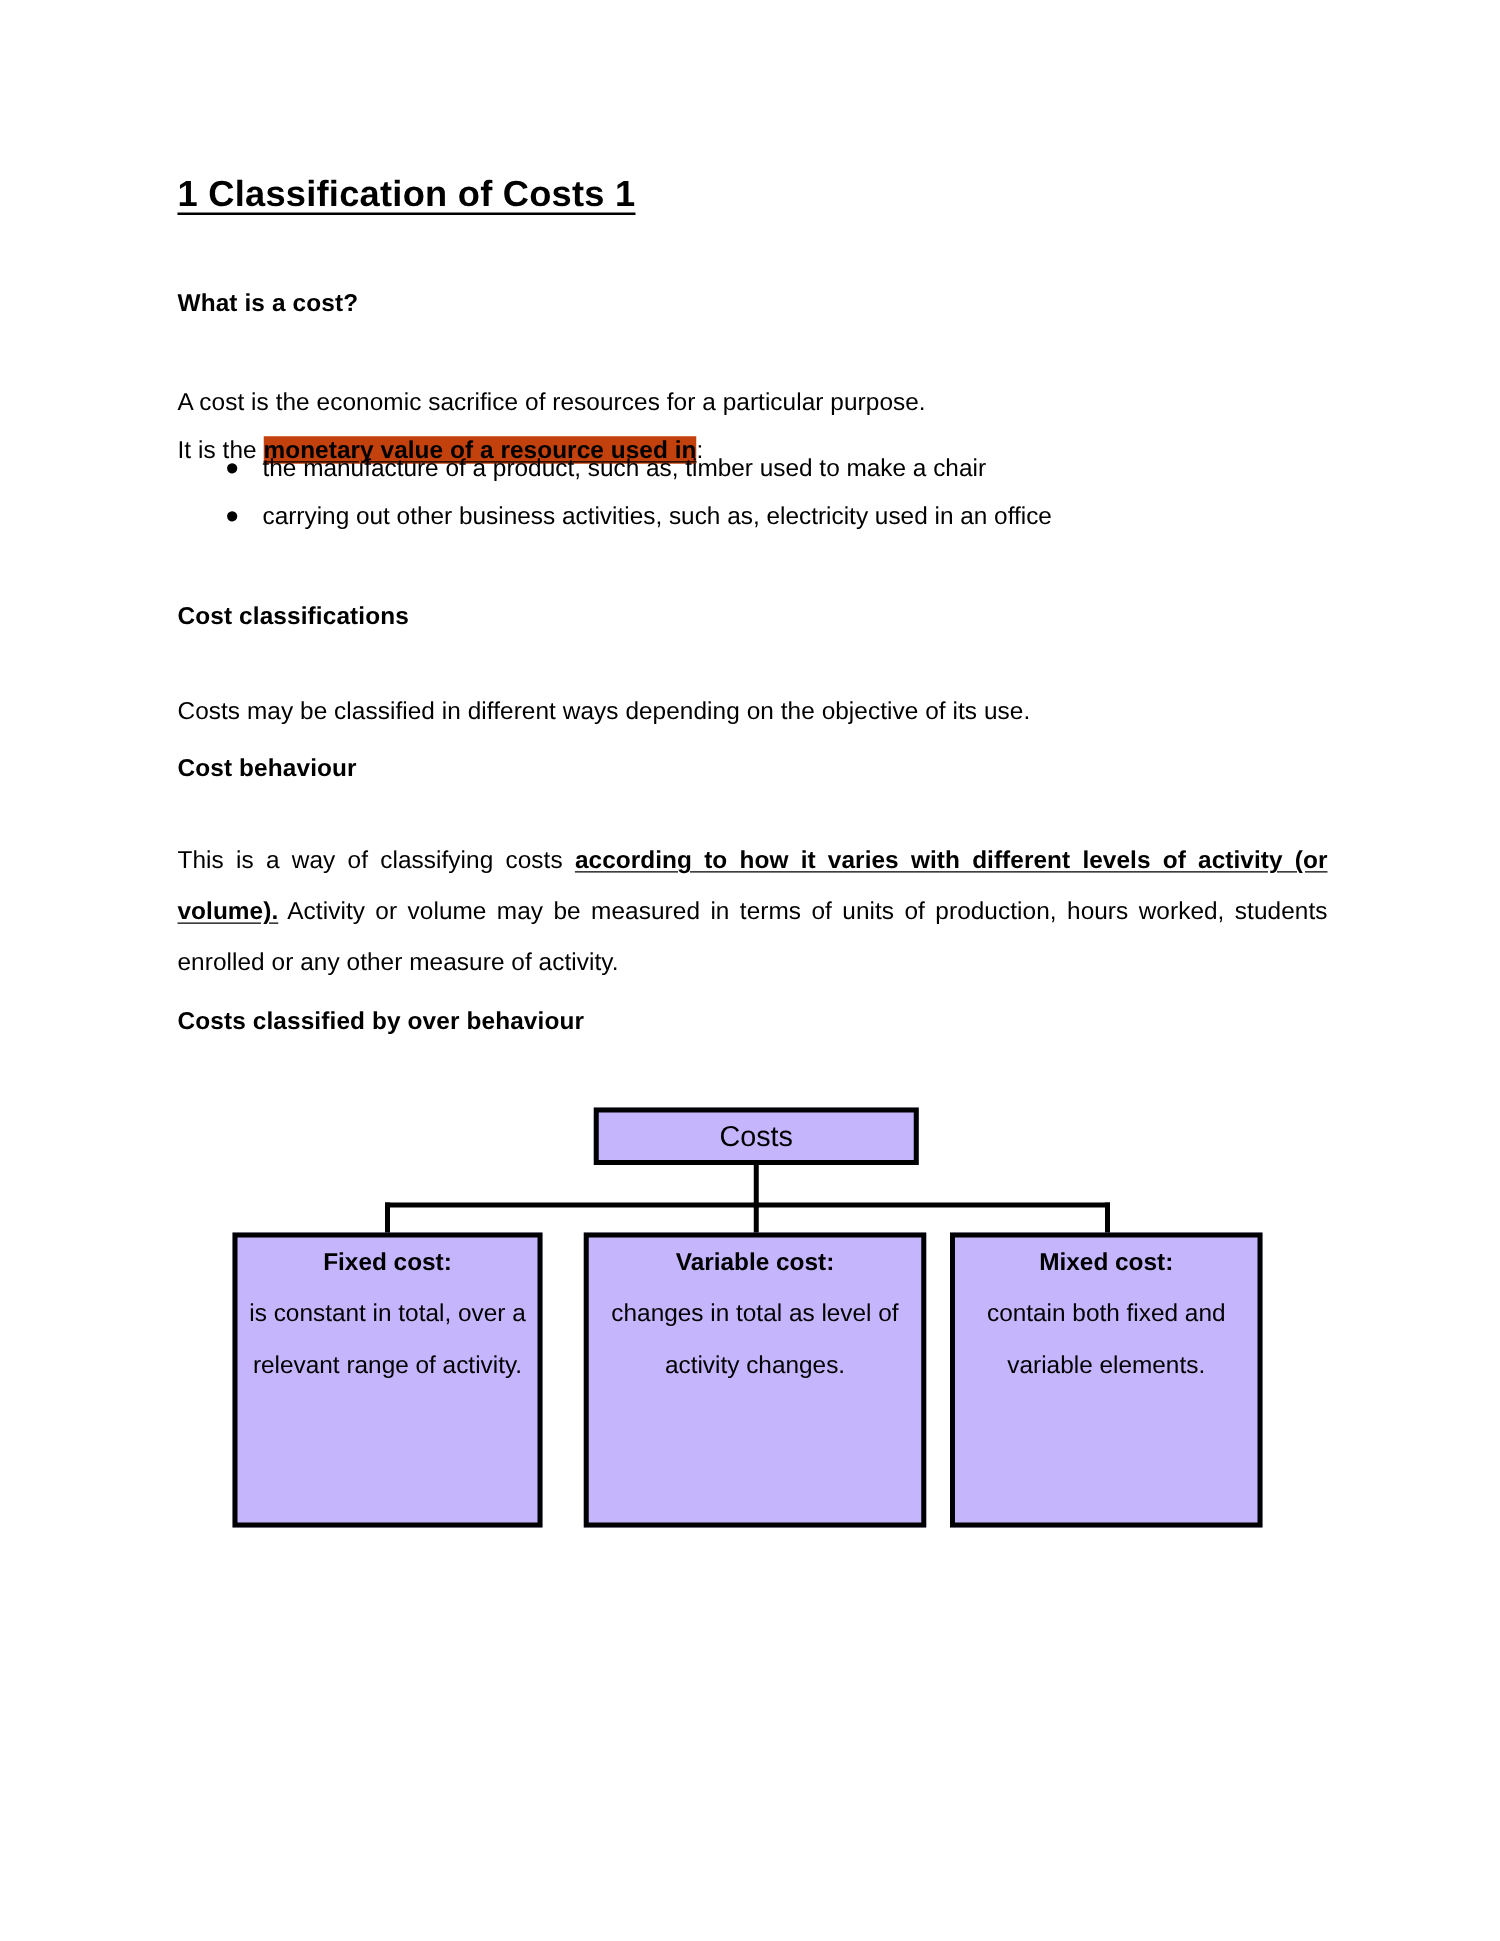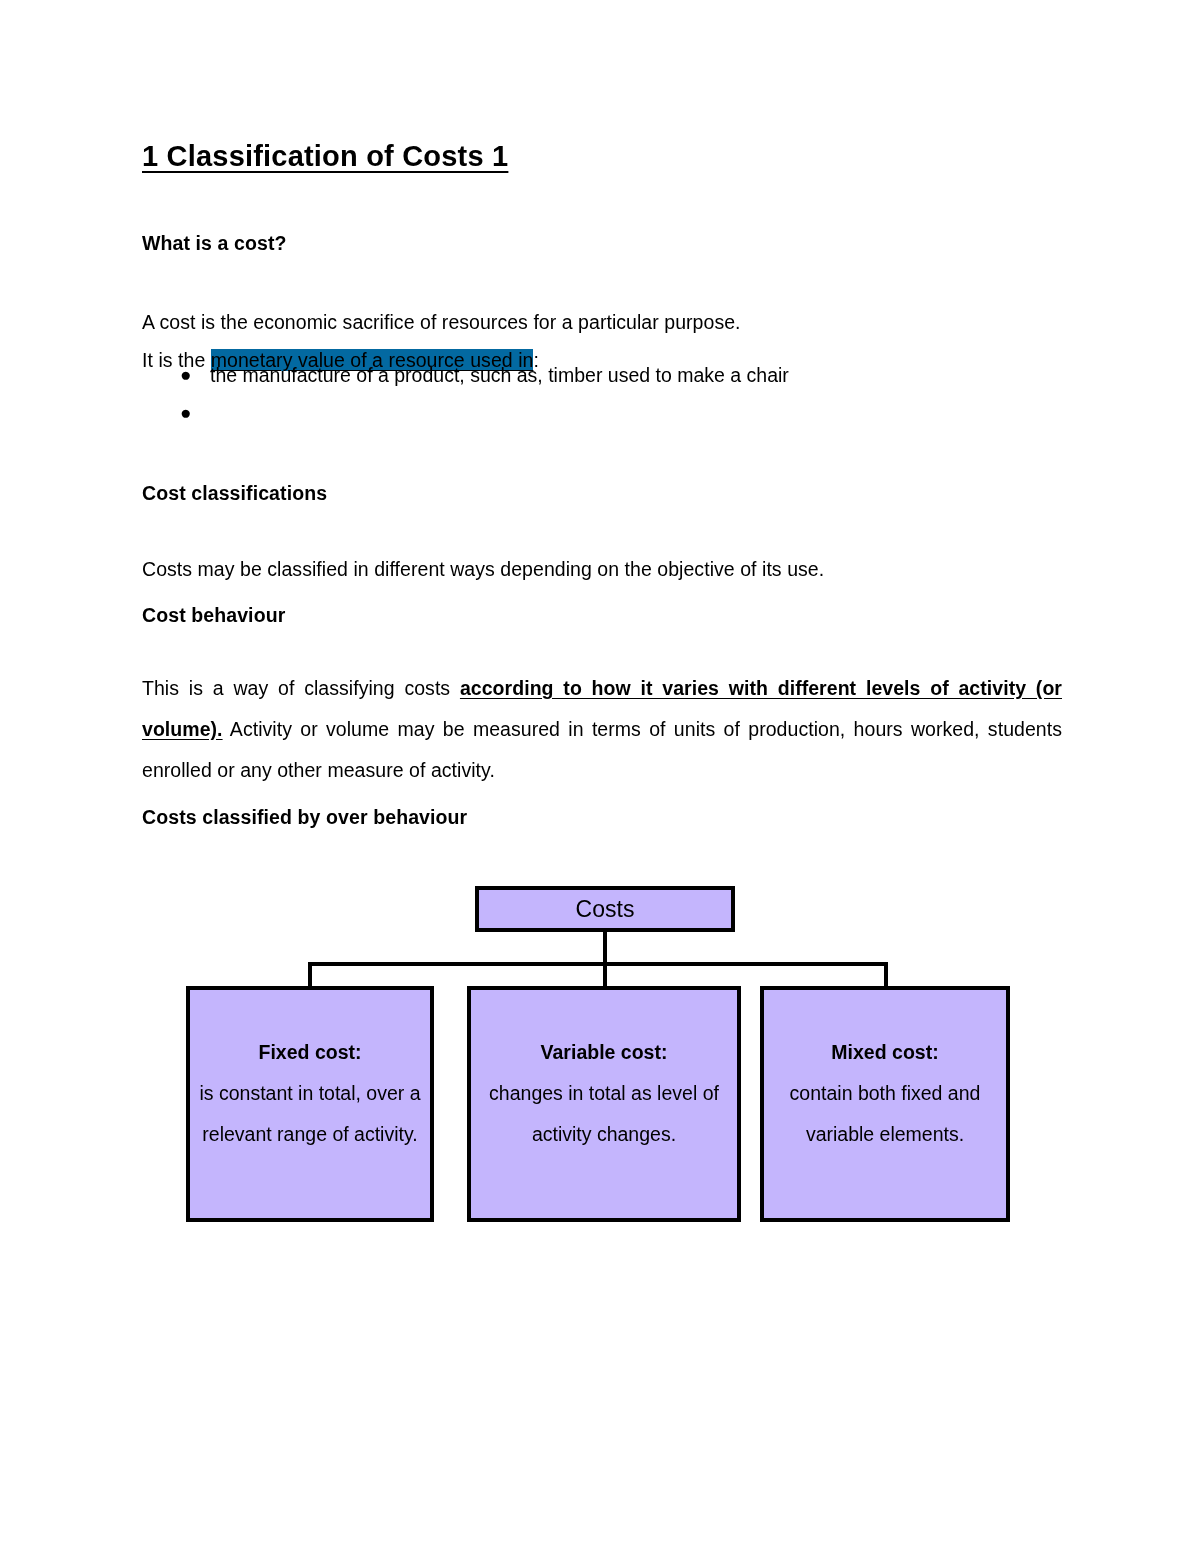--- a/index.html
+++ b/index.html
@@ -59,22 +59,22 @@
     letter-spacing: 0.05px;
     margin-top: 32px;
   }
   .para.justify {
     text-align: justify;
     text-justify: inter-word;
     line-height: 41px;
     width: 920px;
   }
   .hl {
-    background: #0369a1;
-    font-weight: normal;
+    background: #c2410c;
+    font-weight: bold;
     text-decoration: underline;
     text-underline-offset: 3px;
   }
   .bold-ul {
     font-weight: bold;
     text-decoration: underline;
     text-underline-offset: 3px;
   }
 
   
@@ -121,21 +121,20 @@
     top: 26px;
     width: 260px;
     height: 46px;
     line-height: 38px;
     font-size: 23px;
   }
   .node-leaf {
     top: 126px;
     width: 248px;
     height: 236px;
-    padding-top: 42px;
   }
   .node-leaf .leaf-title {
     font-size: 19.5px;
     font-weight: bold;
     line-height: 41px;
     display: block;
   }
   .node-leaf .leaf-body {
     font-size: 19.5px;
     line-height: 41px;
@@ -177,20 +176,21 @@
       <span>It is the </span><span class="hl">monetary value of a resource used in</span><span>:</span>
     </div>
 
     <ul class="bullets">
       <li>
         <span class="dot">●</span>
         <span>the manufacture of a product, such as, timber used to make a chair</span>
       </li>
       <li>
         <span class="dot">●</span>
+        <span>carrying out other business activities, such as, electricity used in an office</span>
       </li>
     </ul>
 
     <div class="sec-head" style="top:482px;">Cost classifications</div>
 
     <div class="para" style="top:522px;">Costs may be classified in different ways depending on the objective of its use.</div>
 
     <div class="sec-head" style="top:604px;">Cost behaviour</div>
 
     <div class="para justify" style="top:636px;">

